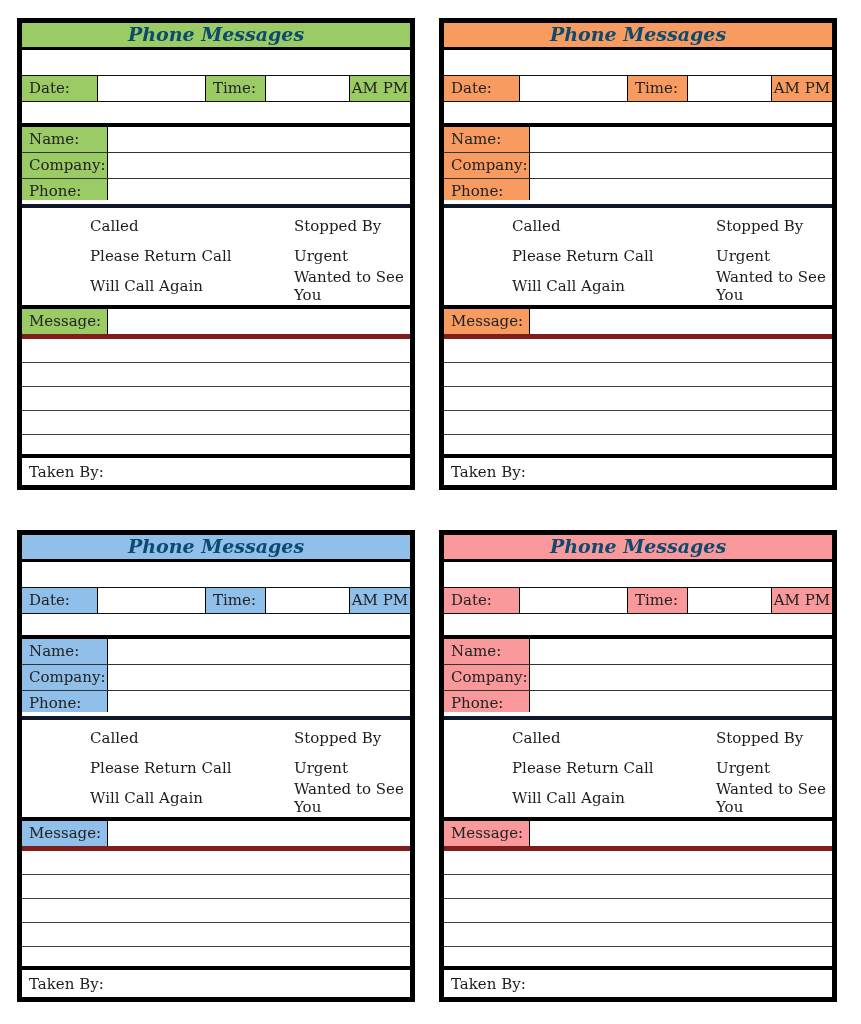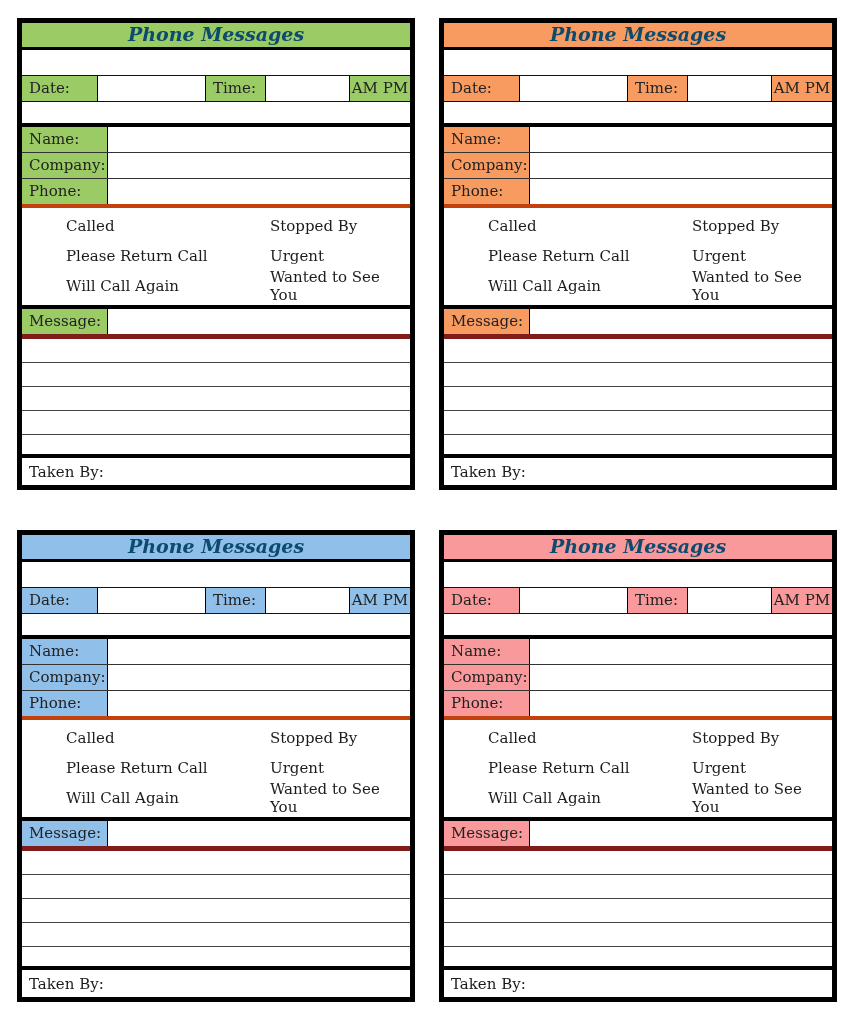--- a/index.html
+++ b/index.html
@@ -54,27 +54,27 @@
     background: var(--accent);
     flex: 1;
     text-align: center;
     font-size: 15px;
     padding-top: 3px;
     color: #222;
   }
   .spacer-row { height: 25px; border-bottom: 4px solid #000; background: #fff; }
   
   .info-row { height: 26px; border-bottom: 1px solid #333; }
-  .info-row.last { border-bottom: 4px solid #c2410c; height: 29px; }
+  .info-row.last { border-bottom: 4px solid #0f172a; height: 29px; flex-direction: column; }
   .info-row .label-cell { width: 86px; }
   .info-row .field { flex: 1; }
   
   .options { border-bottom: 4px solid #000; padding: 3px 0 4px 0; }
   .opt-row { display: flex; height: 30px; align-items: center; font-size: 15px; }
-  .opt-left { margin-left: 44px; width: 204px; }
+  .opt-left { margin-left: 68px; width: 204px; }
   .opt-right { flex: 1; }
   
   .message-row { height: 30px; border-bottom: 5px solid #7f1d1d; }
   .message-row .label-cell { width: 86px; }
   .message-row .field { flex: 1; }
   .blank-line { height: 24px; border-bottom: 1px solid #444; background: #fff; }
   .blank-line.last { height: 23px; border-bottom: 4px solid #000; }
   
   .taken-row { flex: 1; display: flex; align-items: center; padding-left: 7px; font-size: 15px; }
   .taken-field { flex: 1; align-self: stretch; }

